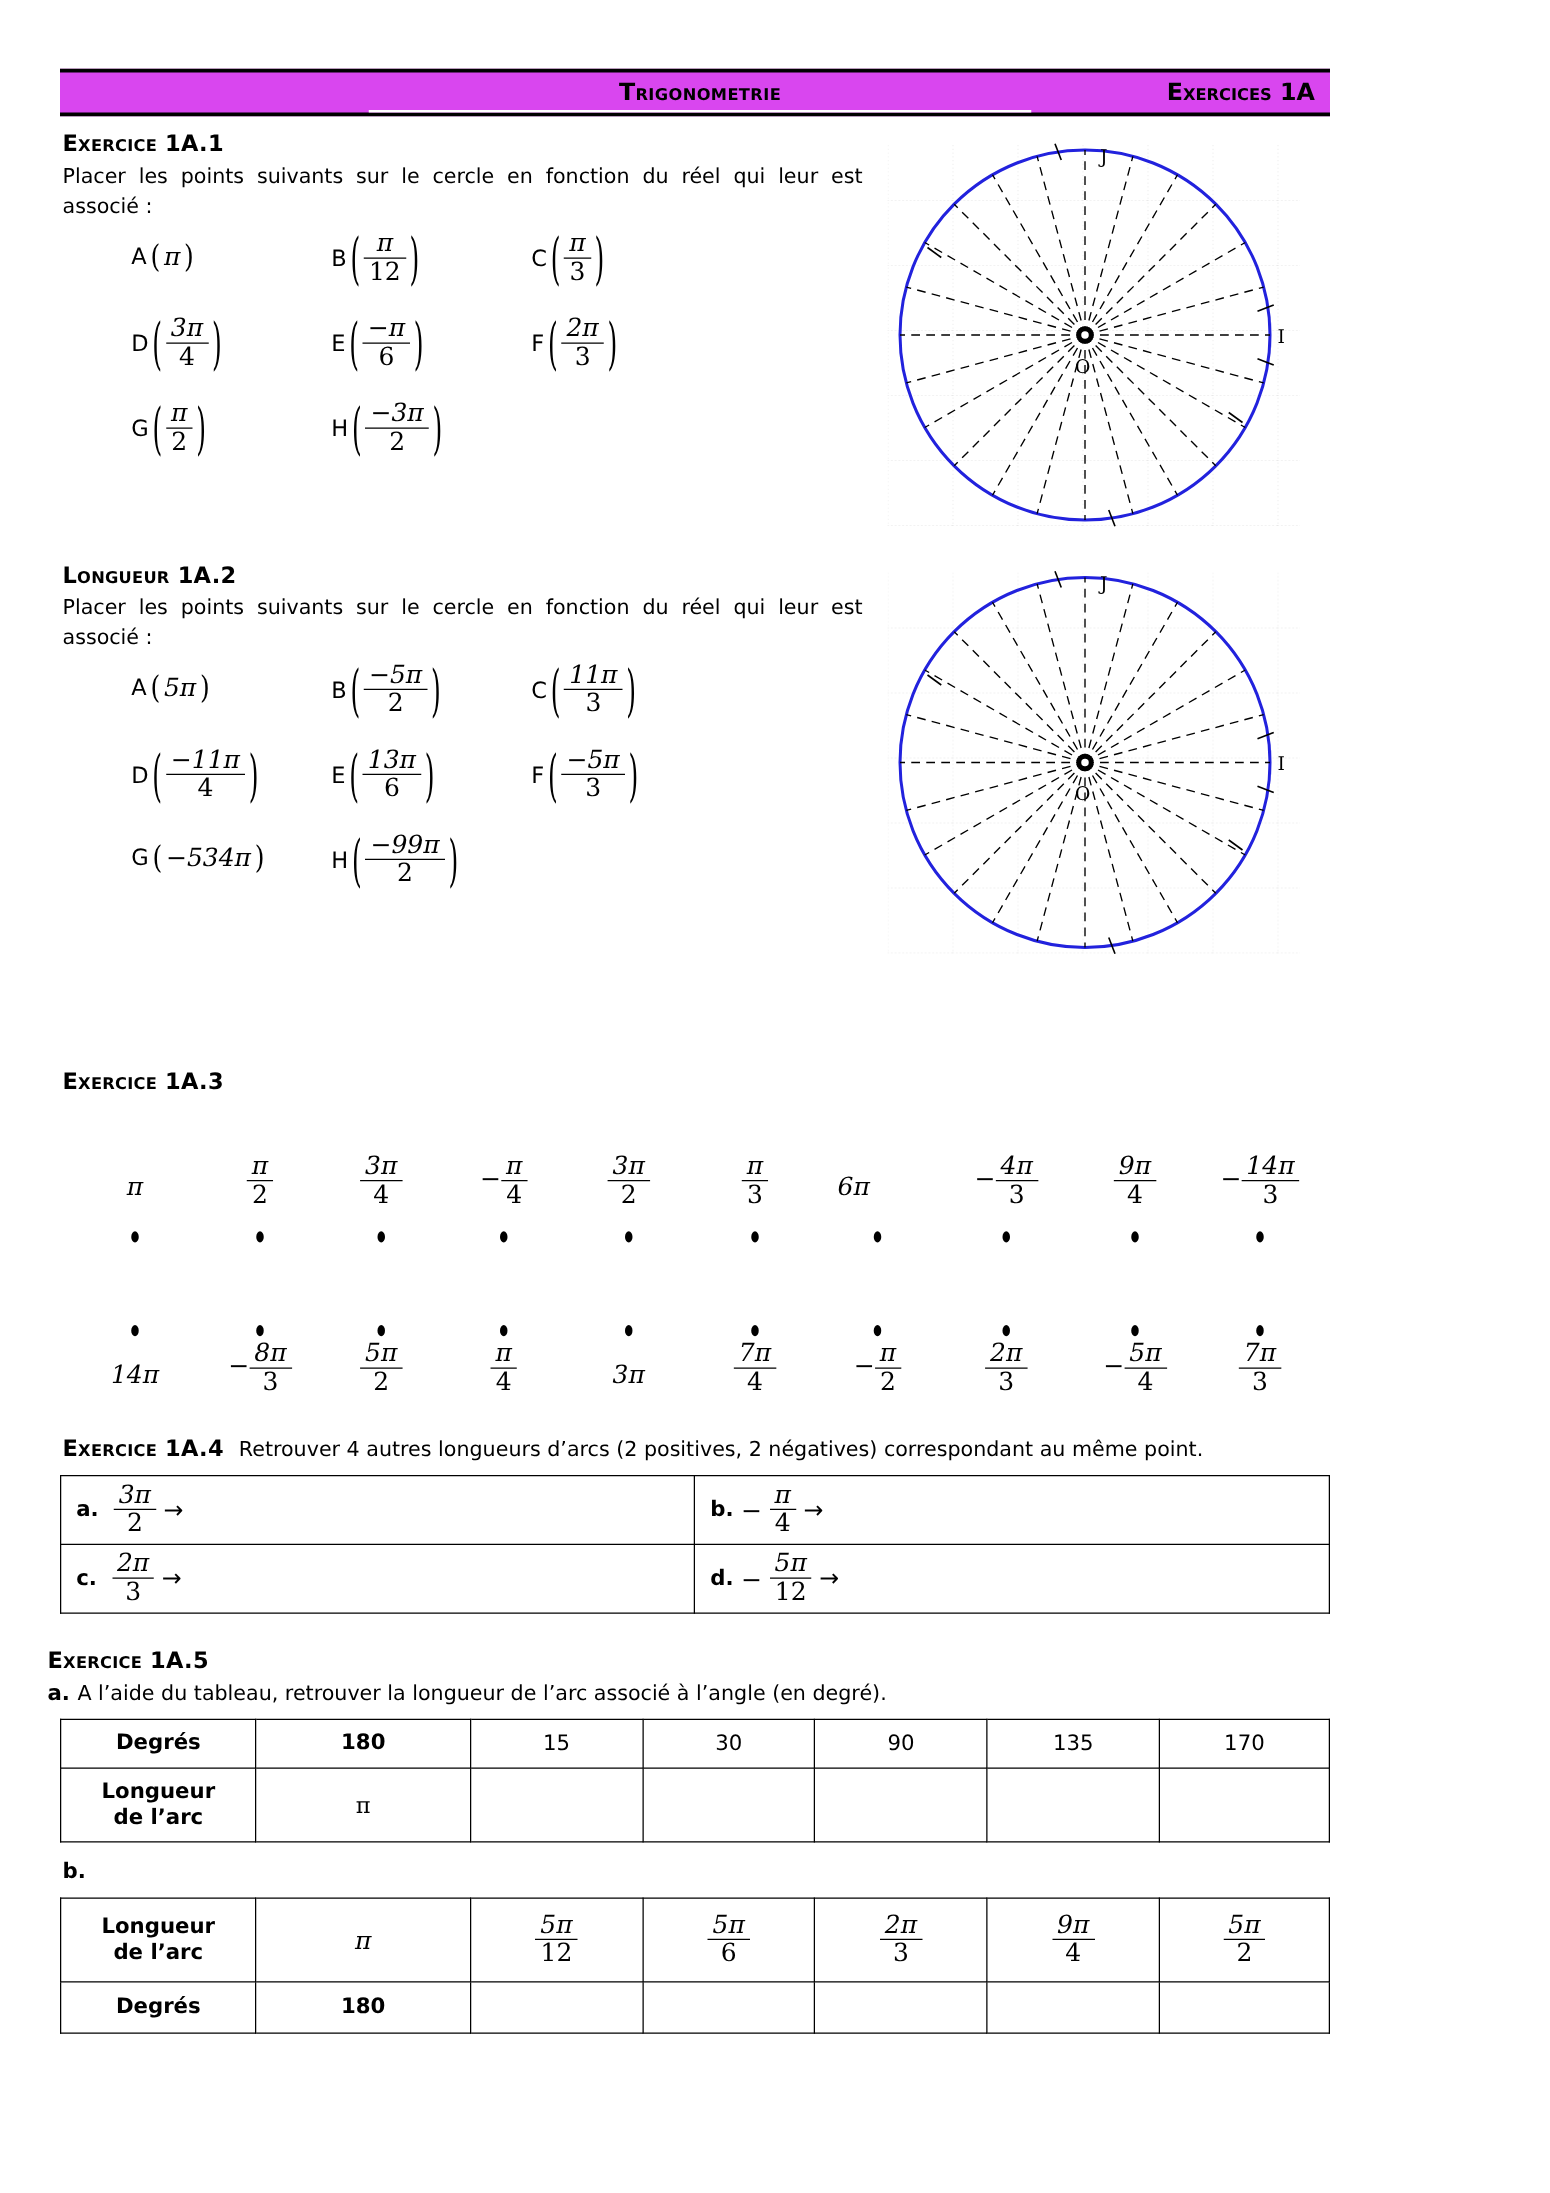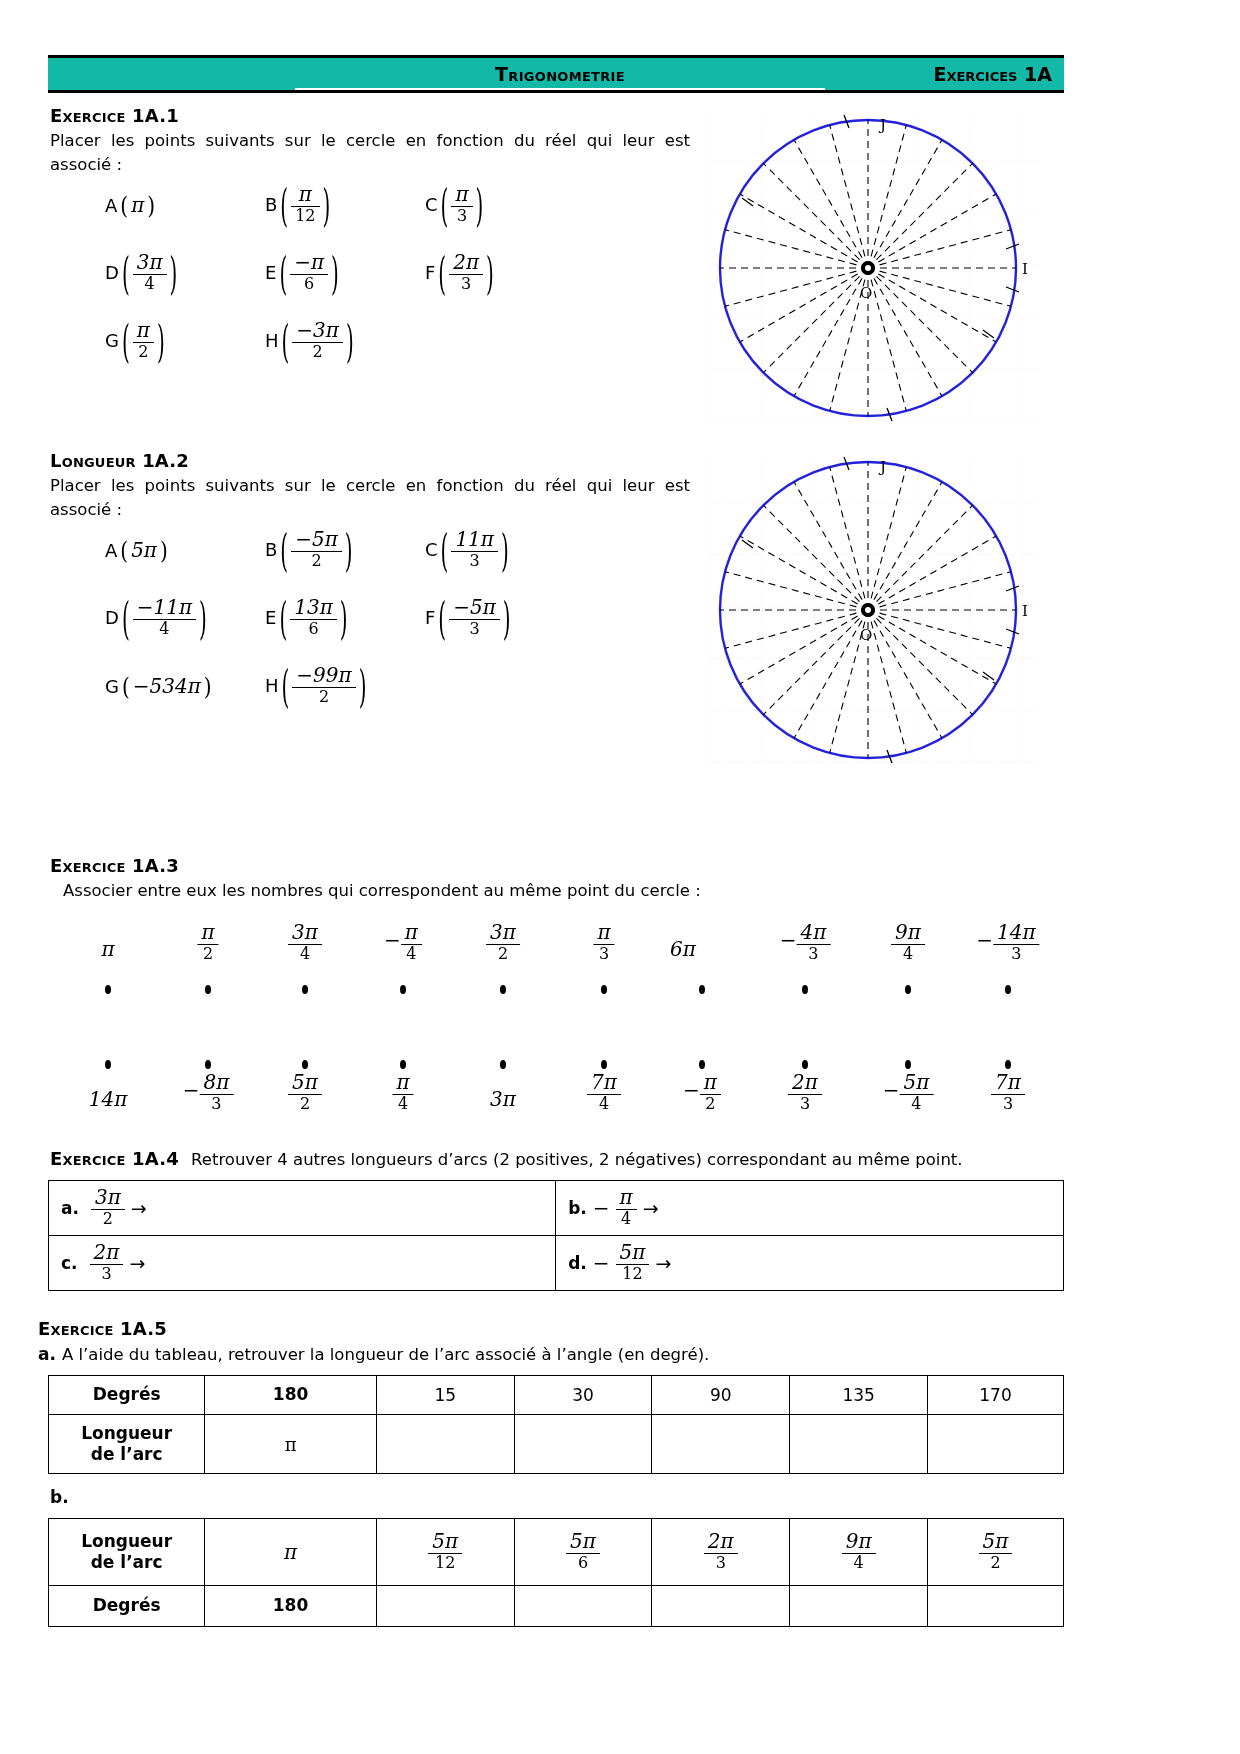--- a/index.html
+++ b/index.html
@@ -18,21 +18,21 @@
     left: 0; top: 0;
     width: 1240px; height: 1754px;
     padding: 0;
   }
 
   
   .header {
     position: absolute;
     left: 48px; top: 55px;
     width: 1016px; height: 38px;
-    background: #14b8a6;
+    background: #d946ef;
     border-top: 3px solid #000;
     border-bottom: 3px solid #000;
     box-sizing: border-box;
   }
   .header-innerline {
     position: absolute;
     left: 247px; top: 0;
     width: 530px; height: 100%;
     border-bottom: 2px solid #ffffff;
     box-sizing: border-box;
@@ -74,21 +74,21 @@
 
   
   .math {
     font-family: "DejaVu Serif", serif;
     font-style: italic;
     font-size: 20px;
   }
   .mathn {
     font-family: "DejaVu Serif", serif;
     font-style: normal;
-    font-size: 16px;
+    font-size: 20px;
   }
   .frac {
     display: inline-block;
     vertical-align: middle;
     text-align: center;
     line-height: 1.08;
     font-family: "DejaVu Serif", serif;
     position: relative;
     top: -1px;
   }
@@ -433,21 +433,20 @@
       <circle cx="158" cy="160" r="7" fill="#000"></circle>
       <circle cx="158" cy="160" r="3" fill="#fff"></circle>
       <text x="170" y="22" font-family="DejaVu Serif, serif" font-size="15" fill="#000">J</text>
       <text x="312" y="166" font-family="DejaVu Serif, serif" font-size="15" fill="#000">I</text>
       <text x="150" y="190" font-family="DejaVu Serif, serif" font-size="15" fill="#000">O</text>
     </svg>
   </div>
 
   <div class="block" style="left:50px; top:855px; width:1010px;">
     <div class="ex-title">Exercice 1A.3</div>
-    <div class="prose" style="margin-top:3px; margin-left:13px;">Associer entre eux les nombres qui correspondent au même point du cercle :</div>
   </div>
 
   <div class="block" style="left:0px; top:915px; width:1240px; height:200px;">
 
     <div class="match-cell" style="left:108px; top:22px;">
       <span class="math">π</span>
     </div>
     <div class="match-cell" style="left:208px; top:8px;">
       <span class="math"></span><span class="frac math">
         <span class="num">π</span>

